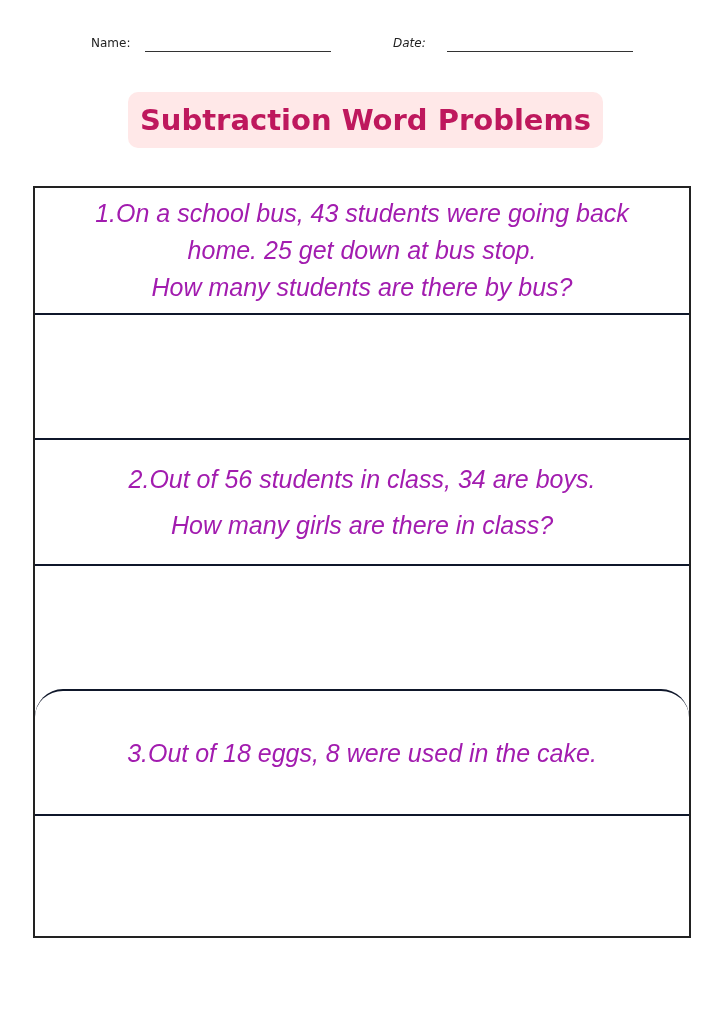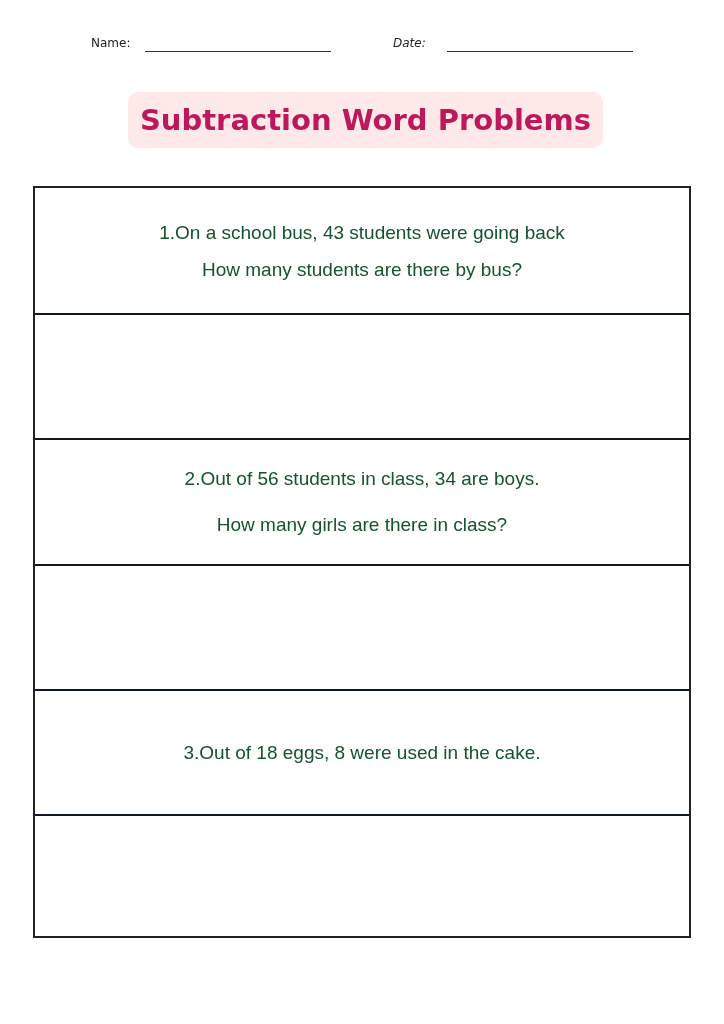--- a/index.html
+++ b/index.html
@@ -74,24 +74,25 @@
       flex-direction: column;
       align-items: center;
       justify-content: center;
       text-align: center;
     }
     .row + .row {
       border-top: 2px solid #0f172a;
     }
     .q-line {
       font-family: "Liberation Sans", sans-serif;
-      font-size: 19px;
-      color: #14532d;
+      font-size: 25px;
+      color: #a21caf;
       line-height: 37px;
       white-space: nowrap;
+      font-style: italic;
     }
     .q-spaced .q-line {
       line-height: 46px;
     }
   </style>
 </head>
 <body>
 
 <div class="header-row">
   <span class="field-label" style="left:91px;">Name:</span>
@@ -101,33 +102,34 @@
 </div>
 
 <div class="title-pill">
   <span class="title-text">Subtraction Word Problems</span>
 </div>
 
 <div class="worksheet-table">
 
   <div class="row" style="top:0; height:125px;">
     <div class="q-line">1.On a school bus, 43 students were going back</div>
+    <div class="q-line">home. 25 get down at bus stop.</div>
     <div class="q-line">How many students are there by bus?</div>
   </div>
   <div class="row" style="top:125px; height:125px;">
     <span></span>
   </div>
 
   <div class="row q-spaced" style="top:250px; height:126px;">
     <div class="q-line">2.Out of 56 students in class, 34 are boys.</div>
     <div class="q-line">How many girls are there in class?</div>
   </div>
   <div class="row" style="top:376px; height:125px;">
     <span></span>
   </div>
 
-  <div class="row q-spaced" style="top:501px; height:125px;">
+  <div class="row q-spaced" style="top:501px; height:125px;border-radius:28px;">
     <div class="q-line">3.Out of 18 eggs, 8 were used in the cake.</div>
   </div>
   <div class="row" style="top:626px; height:122px;">
     <span></span>
   </div>
 </div>
 
 </body></html>

